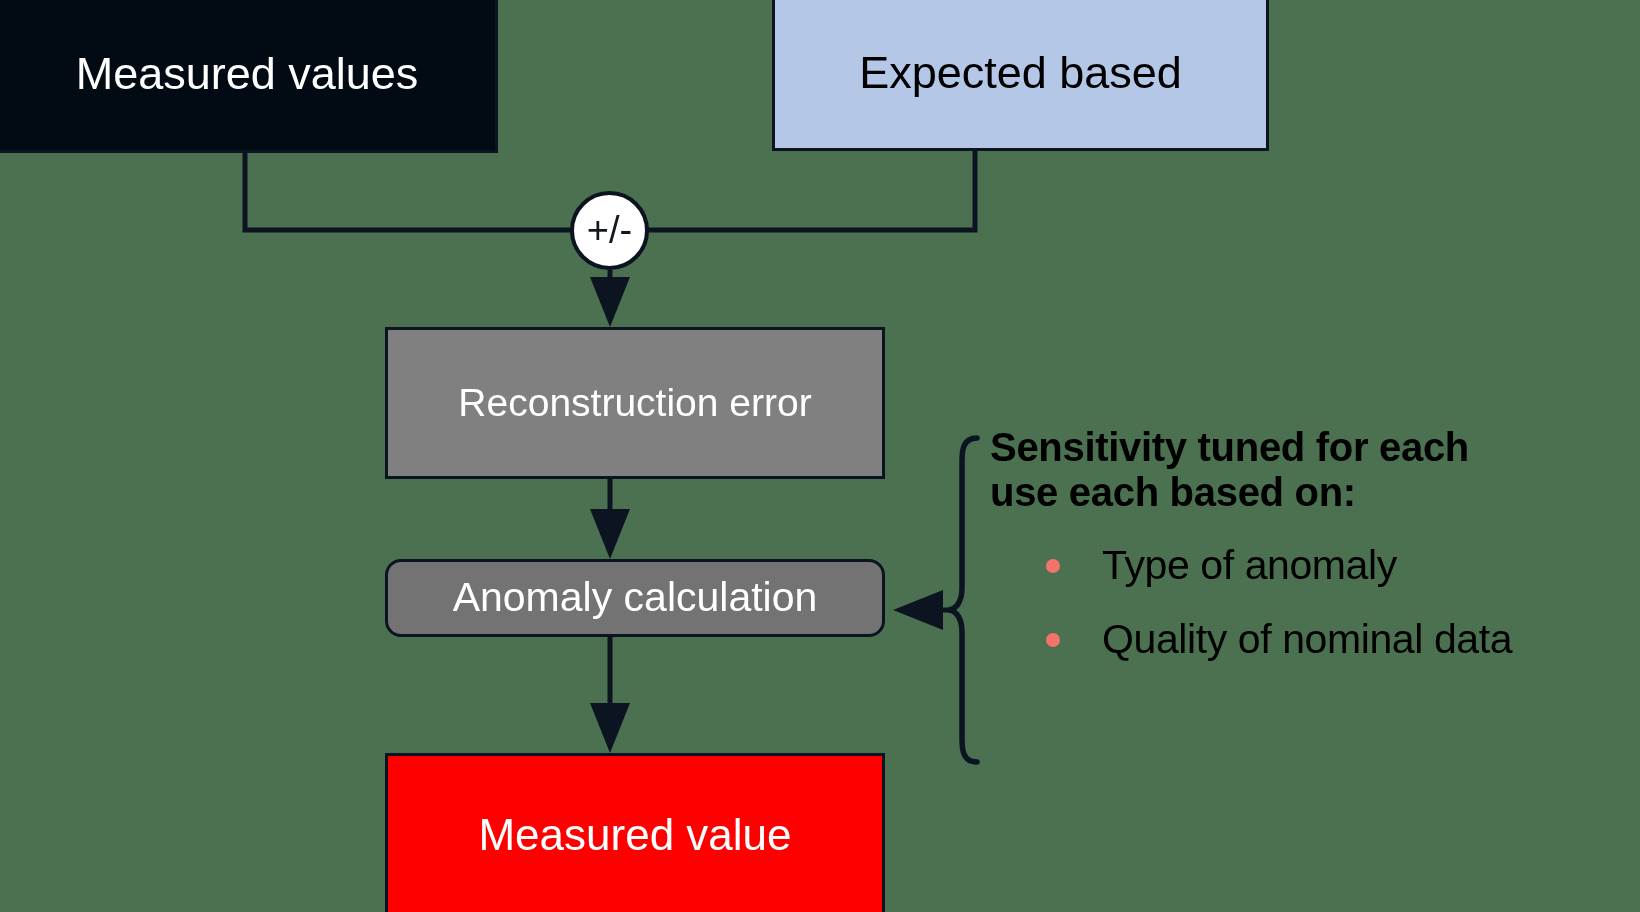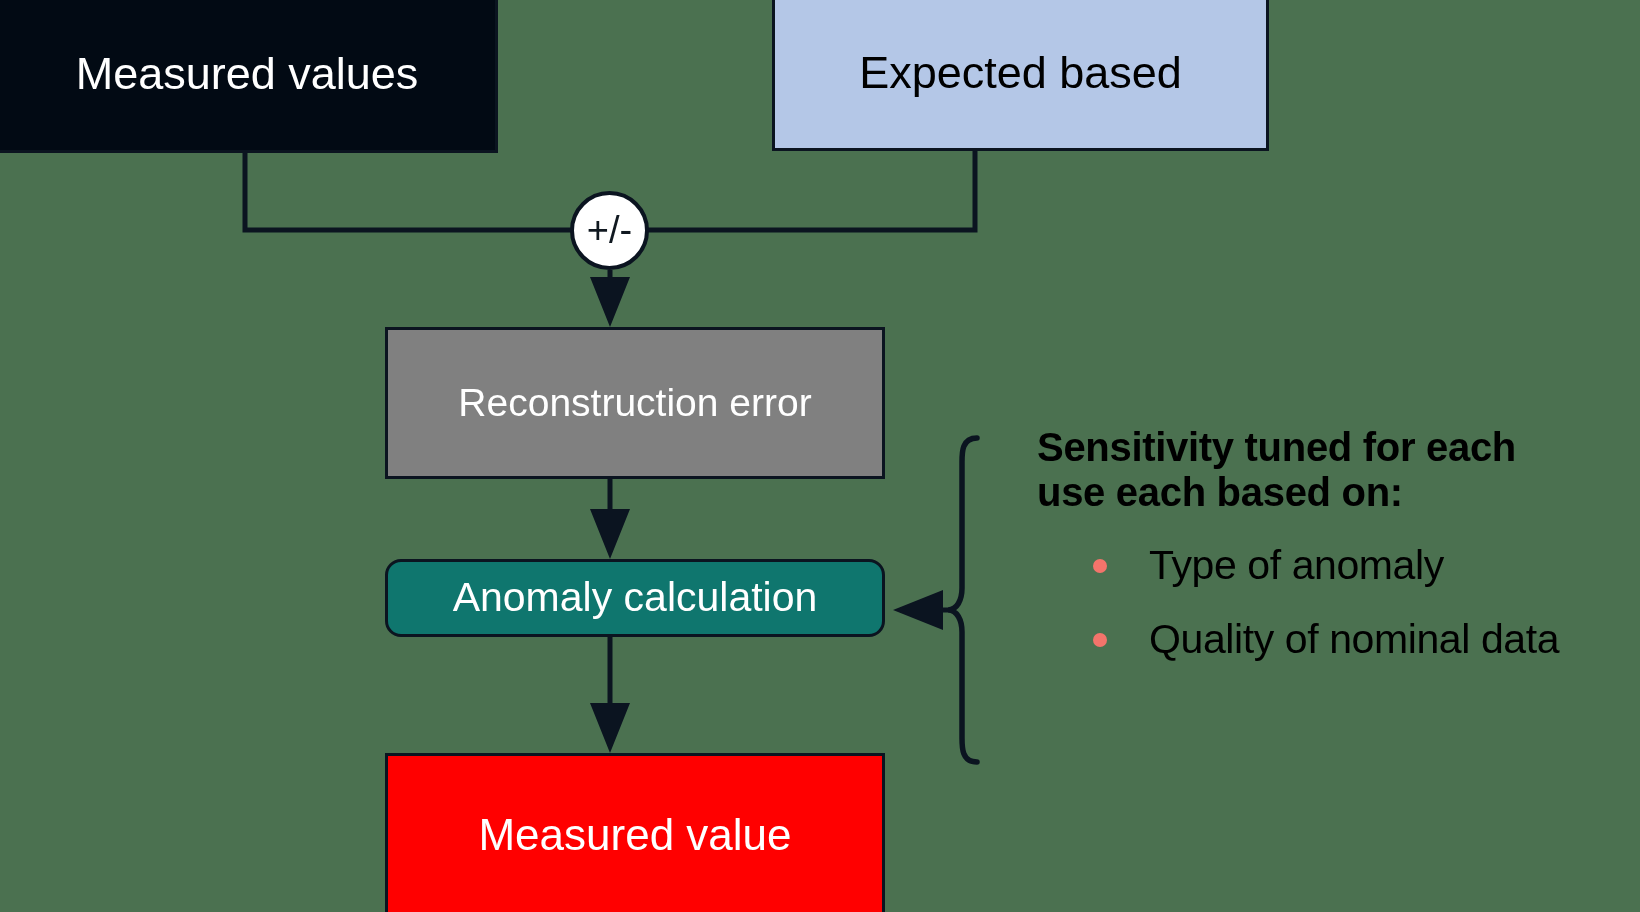--- a/index.html
+++ b/index.html
@@ -61,21 +61,21 @@
     height: 152px;
     background: #808080;
     color: #ffffff;
     font-size: 39px;
   }
   #anomaly-calc-box {
     left: 385px;
     top: 559px;
     width: 500px;
     height: 78px;
-    background: #0f766e;
+    background: #737373;
     color: #ffffff;
     font-size: 41px;
     border-radius: 16px;
   }
   #anomaly-value-box {
     left: 385px;
     top: 753px;
     width: 500px;
     height: 163px;
     background: #ff0000;
@@ -97,21 +97,20 @@
     justify-content: center;
     color: #101820;
     font-size: 38px;
     font-family: "Liberation Sans", sans-serif;
   }
   #sensitivity-panel {
     position: absolute;
     left: 990px;
     top: 425px;
     width: 540px;
-    margin-left: 47px;
   }
   #sensitivity-heading {
     font-size: 40px;
     font-weight: bold;
     color: #000000;
     line-height: 1.12;
     letter-spacing: -0.3px;
   }
   .bullet-row {
     display: flex;

